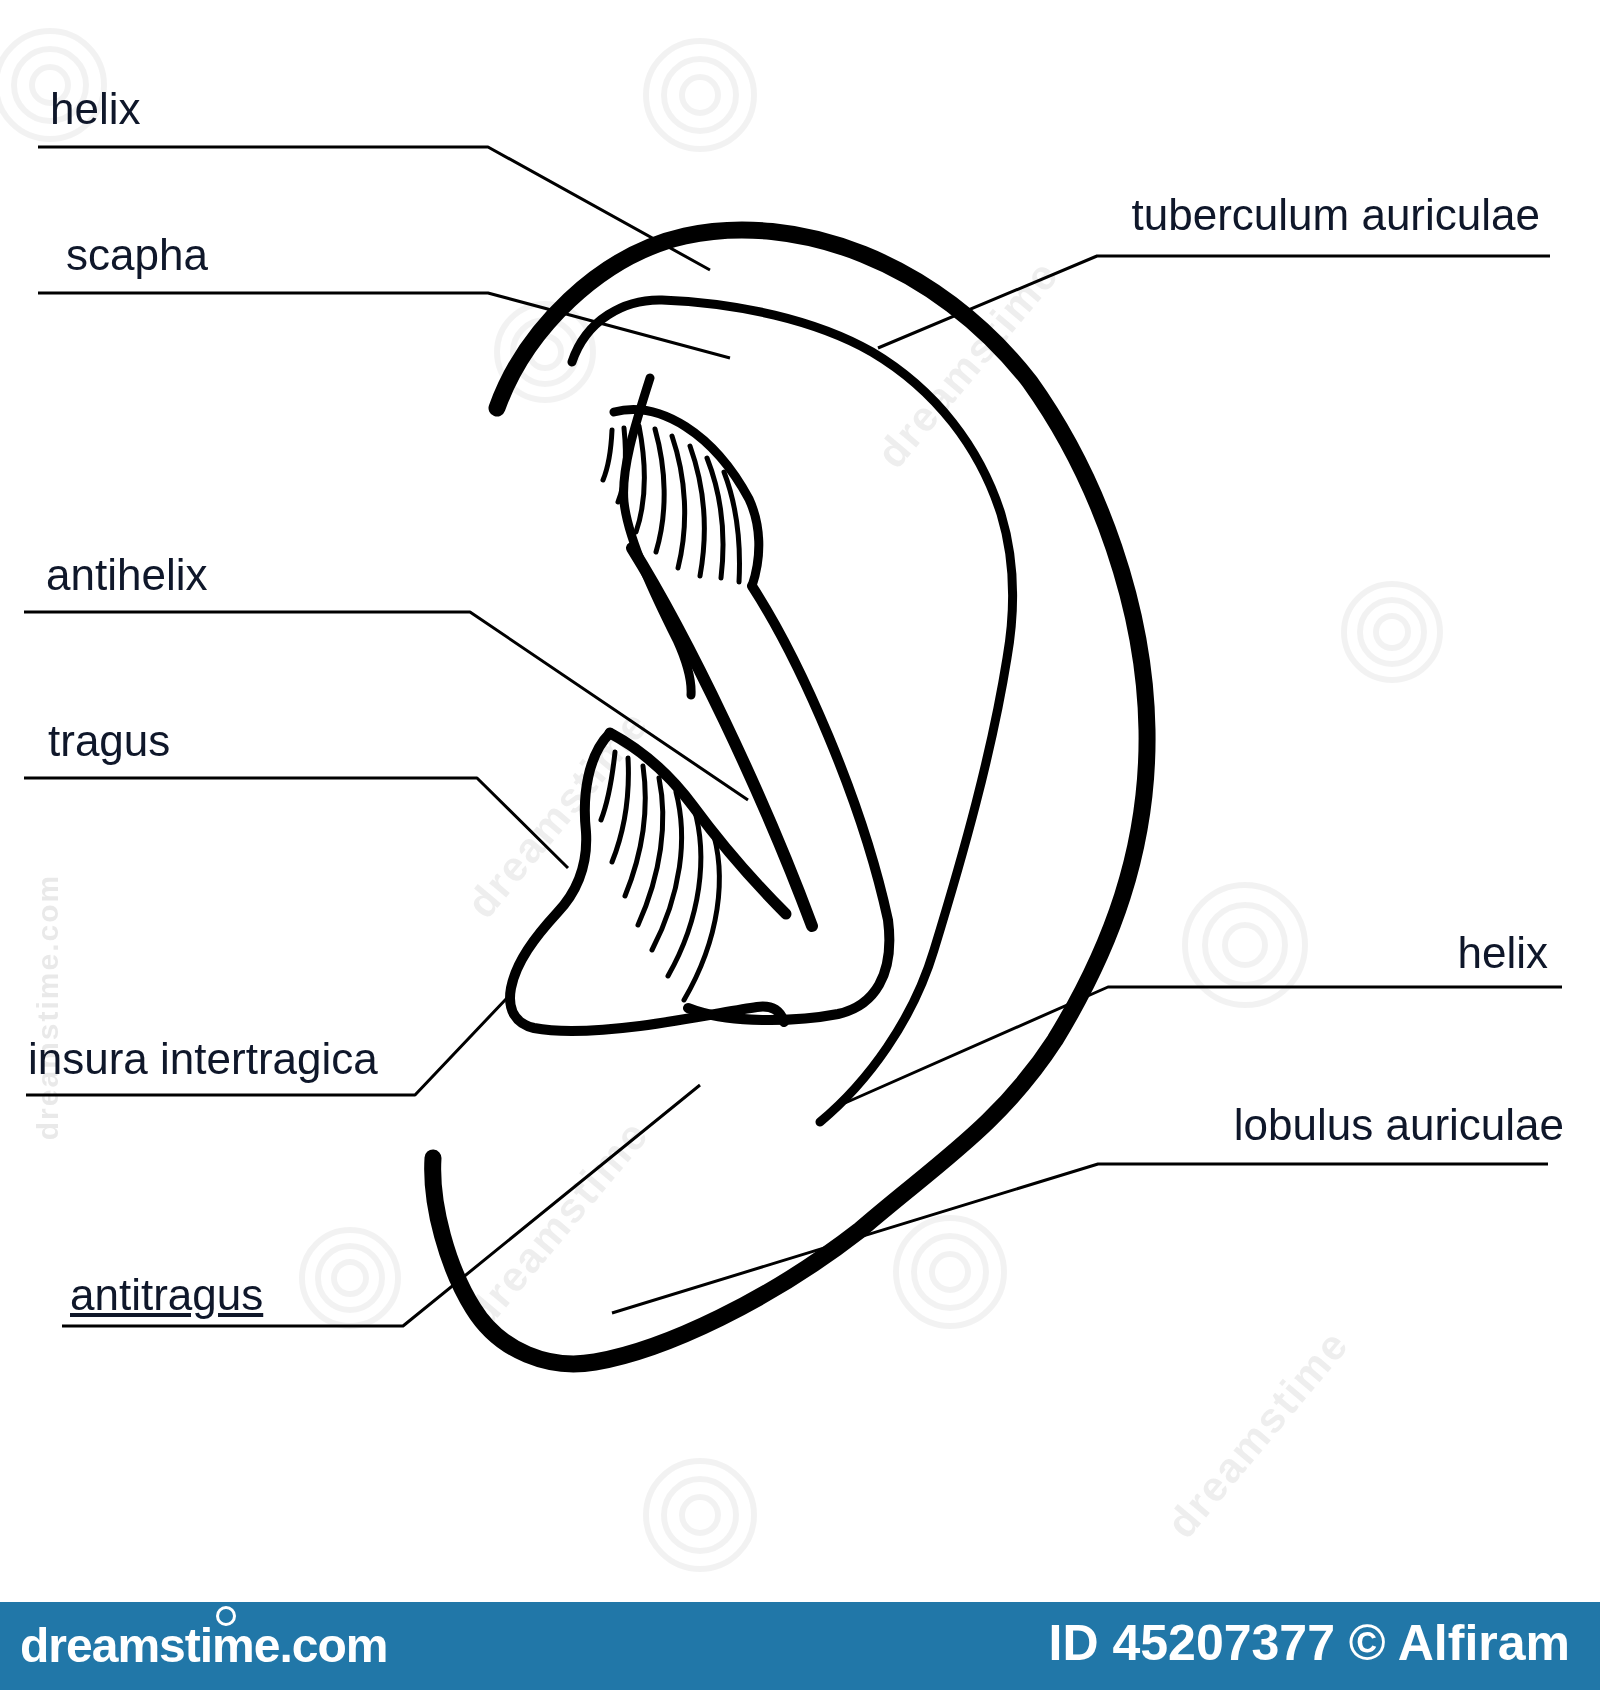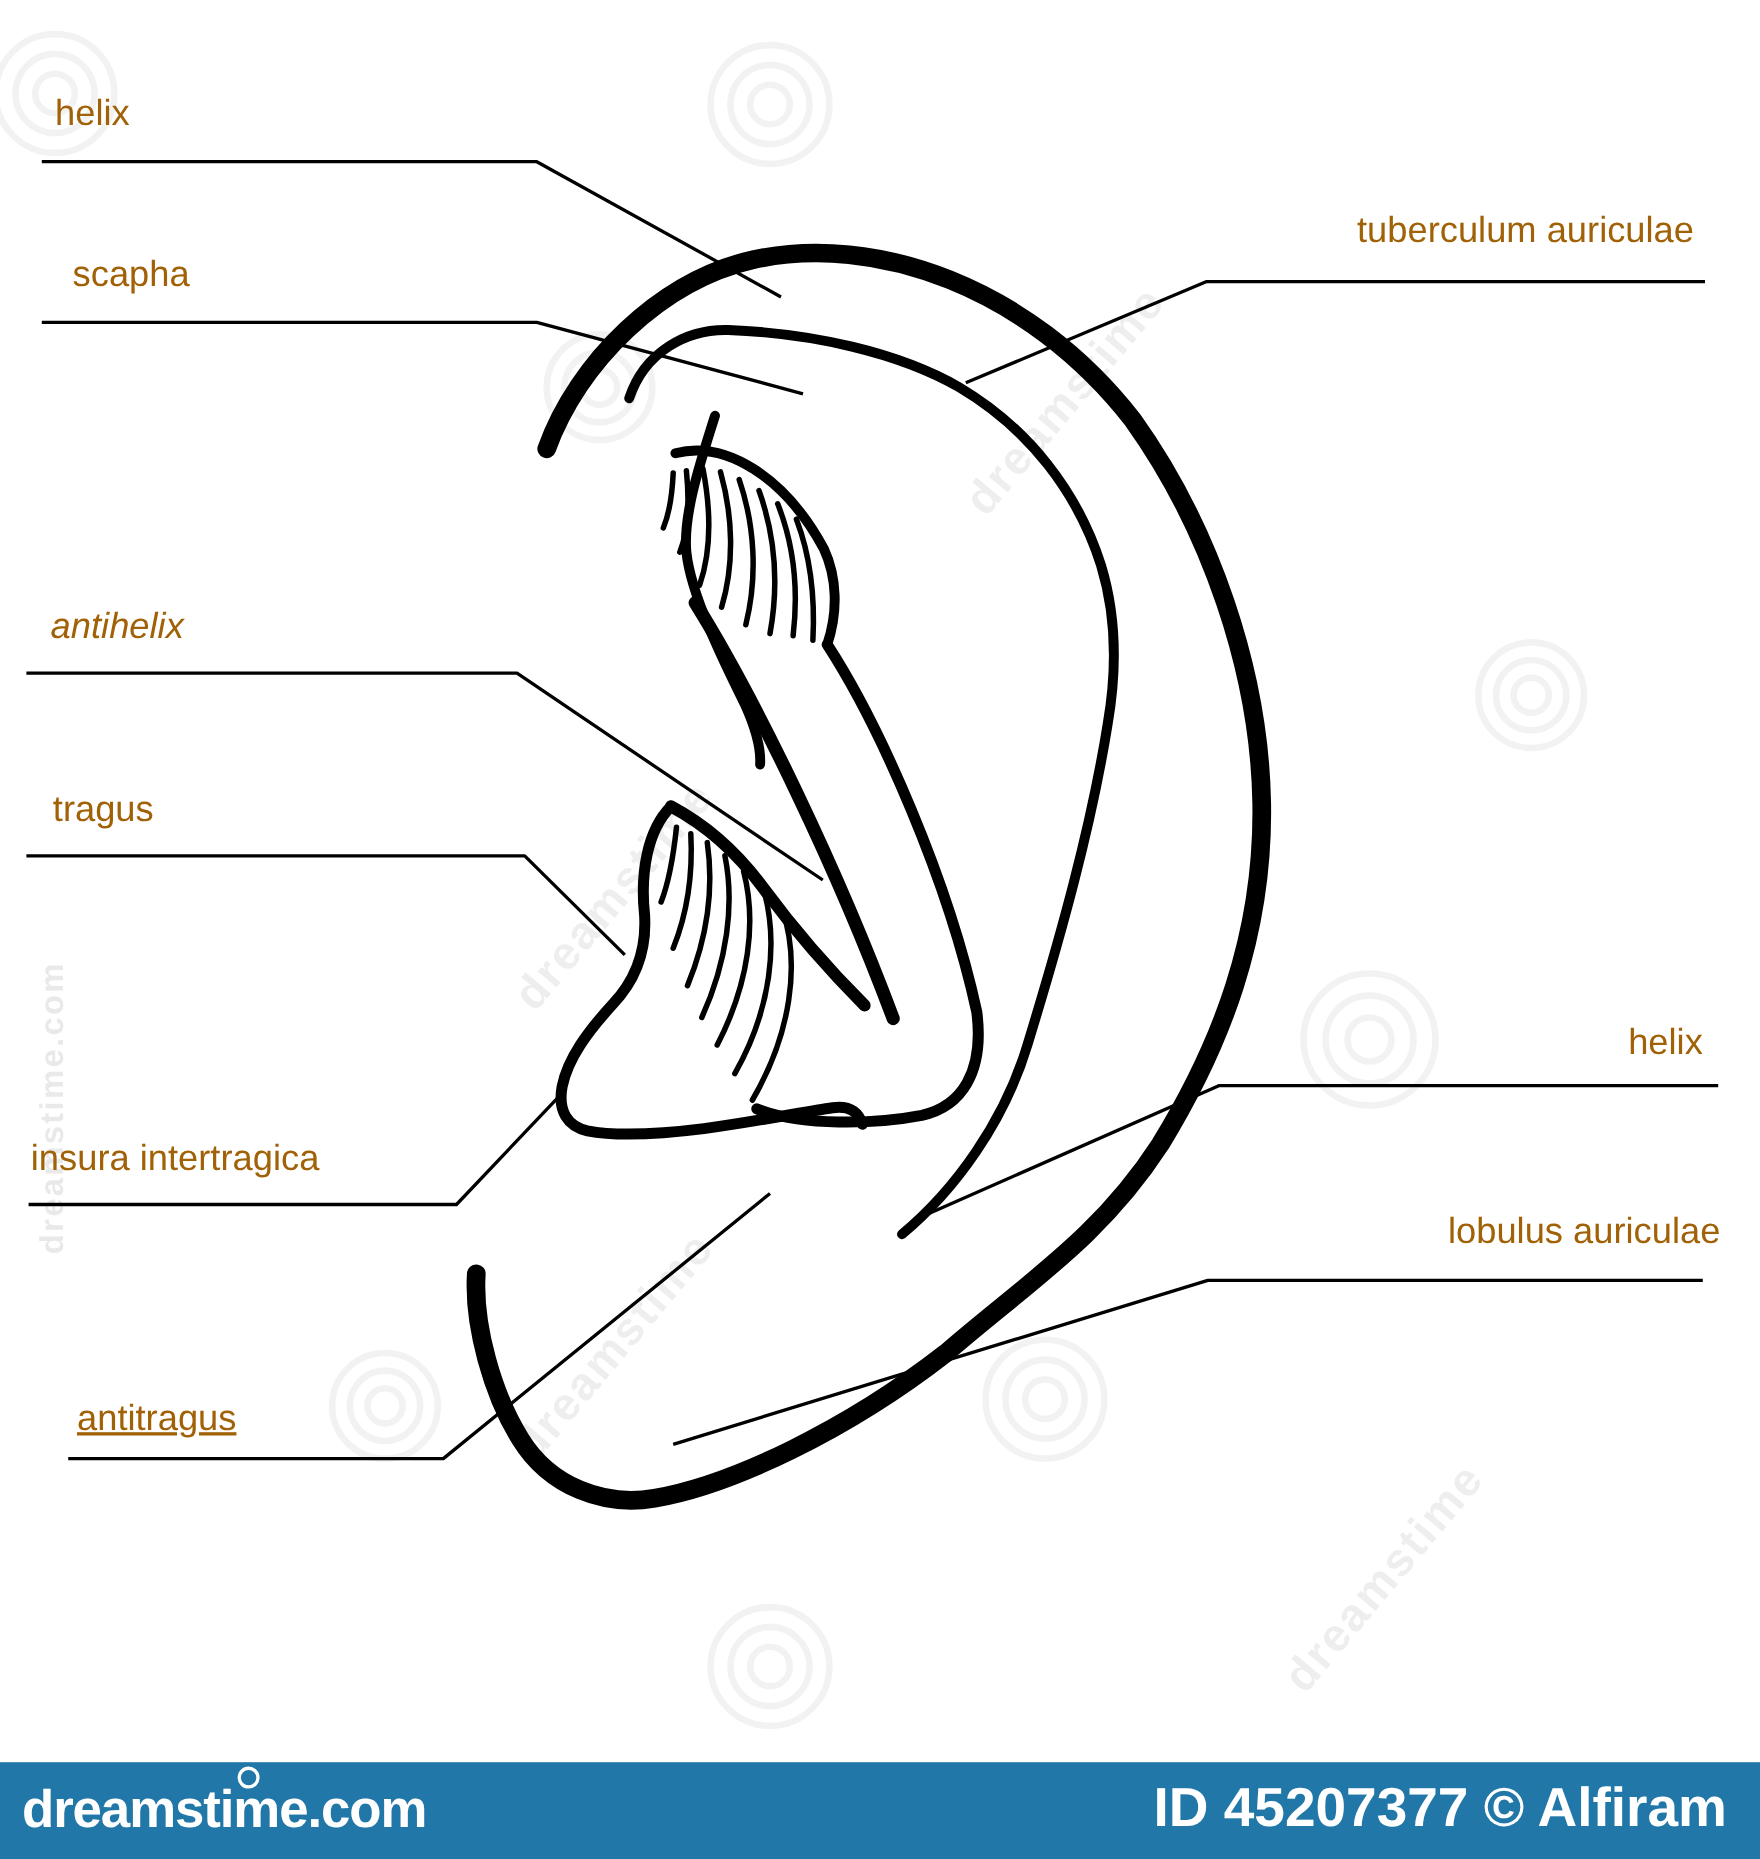--- a/index.html
+++ b/index.html
@@ -1,21 +1,21 @@
 <!DOCTYPE html>
 <html><head>
 <meta charset="utf-8">
 <style>
   html,body{margin:0;padding:0;background:#ffffff;}
   #stage{
     position:relative;width:1600px;height:1690px;overflow:hidden;
     background:#ffffff;font-family:"Liberation Sans",sans-serif;
   }
   .lbl{
-    position:absolute;font-size:33px;line-height:1.05;color:#a16207;
+    position:absolute;font-size:44px;line-height:1.05;color:#0f172a;
     white-space:nowrap;letter-spacing:0px;
   }
   .lbl.right{text-align:center;margin-left:44px;}
   svg{position:absolute;left:0;top:0;}
   
   .wm{
     position:absolute;font-size:42px;font-weight:bold;color:rgba(40,40,40,0.08);
     transform:rotate(-50deg);white-space:nowrap;letter-spacing:2px;
   }
   .wm.vert{transform:rotate(-90deg);color:rgba(40,40,40,0.10);font-size:30px;}
@@ -138,21 +138,21 @@
       <path d="M 643,766 C 649,808 643,852 625,896"></path>
       <path d="M 659,778 C 668,822 661,874 638,925"></path>
       <path d="M 676,792 C 688,838 681,894 652,950"></path>
       <path d="M 694,808 C 708,856 701,918 668,976"></path>
       <path d="M 711,826 C 728,876 719,940 684,1000"></path>
     </g>
   </svg>
 
   <div class="lbl" style="left:50px;top:86px;">helix</div>
   <div class="lbl" style="left:66px;top:232px;">scapha</div>
-  <div class="lbl" style="left:46px;top:552px;font-style:italic;">antihelix</div>
+  <div class="lbl" style="left:46px;top:552px;">antihelix</div>
   <div class="lbl" style="left:48px;top:718px;">tragus</div>
   <div class="lbl" style="left:28px;top:1036px;">insura intertragica</div>
   <div class="lbl" style="left:70px;top:1272px;text-decoration:underline;">antitragus</div>
   <div class="lbl right" style="right:60px;top:192px;">tuberculum auriculae</div>
   <div class="lbl right" style="right:52px;top:930px;">helix</div>
   <div class="lbl right" style="right:36px;top:1102px;">lobulus auriculae</div>
 
   <div id="bar">
     <div id="brand">
       <span>dreamstime.com</span>

